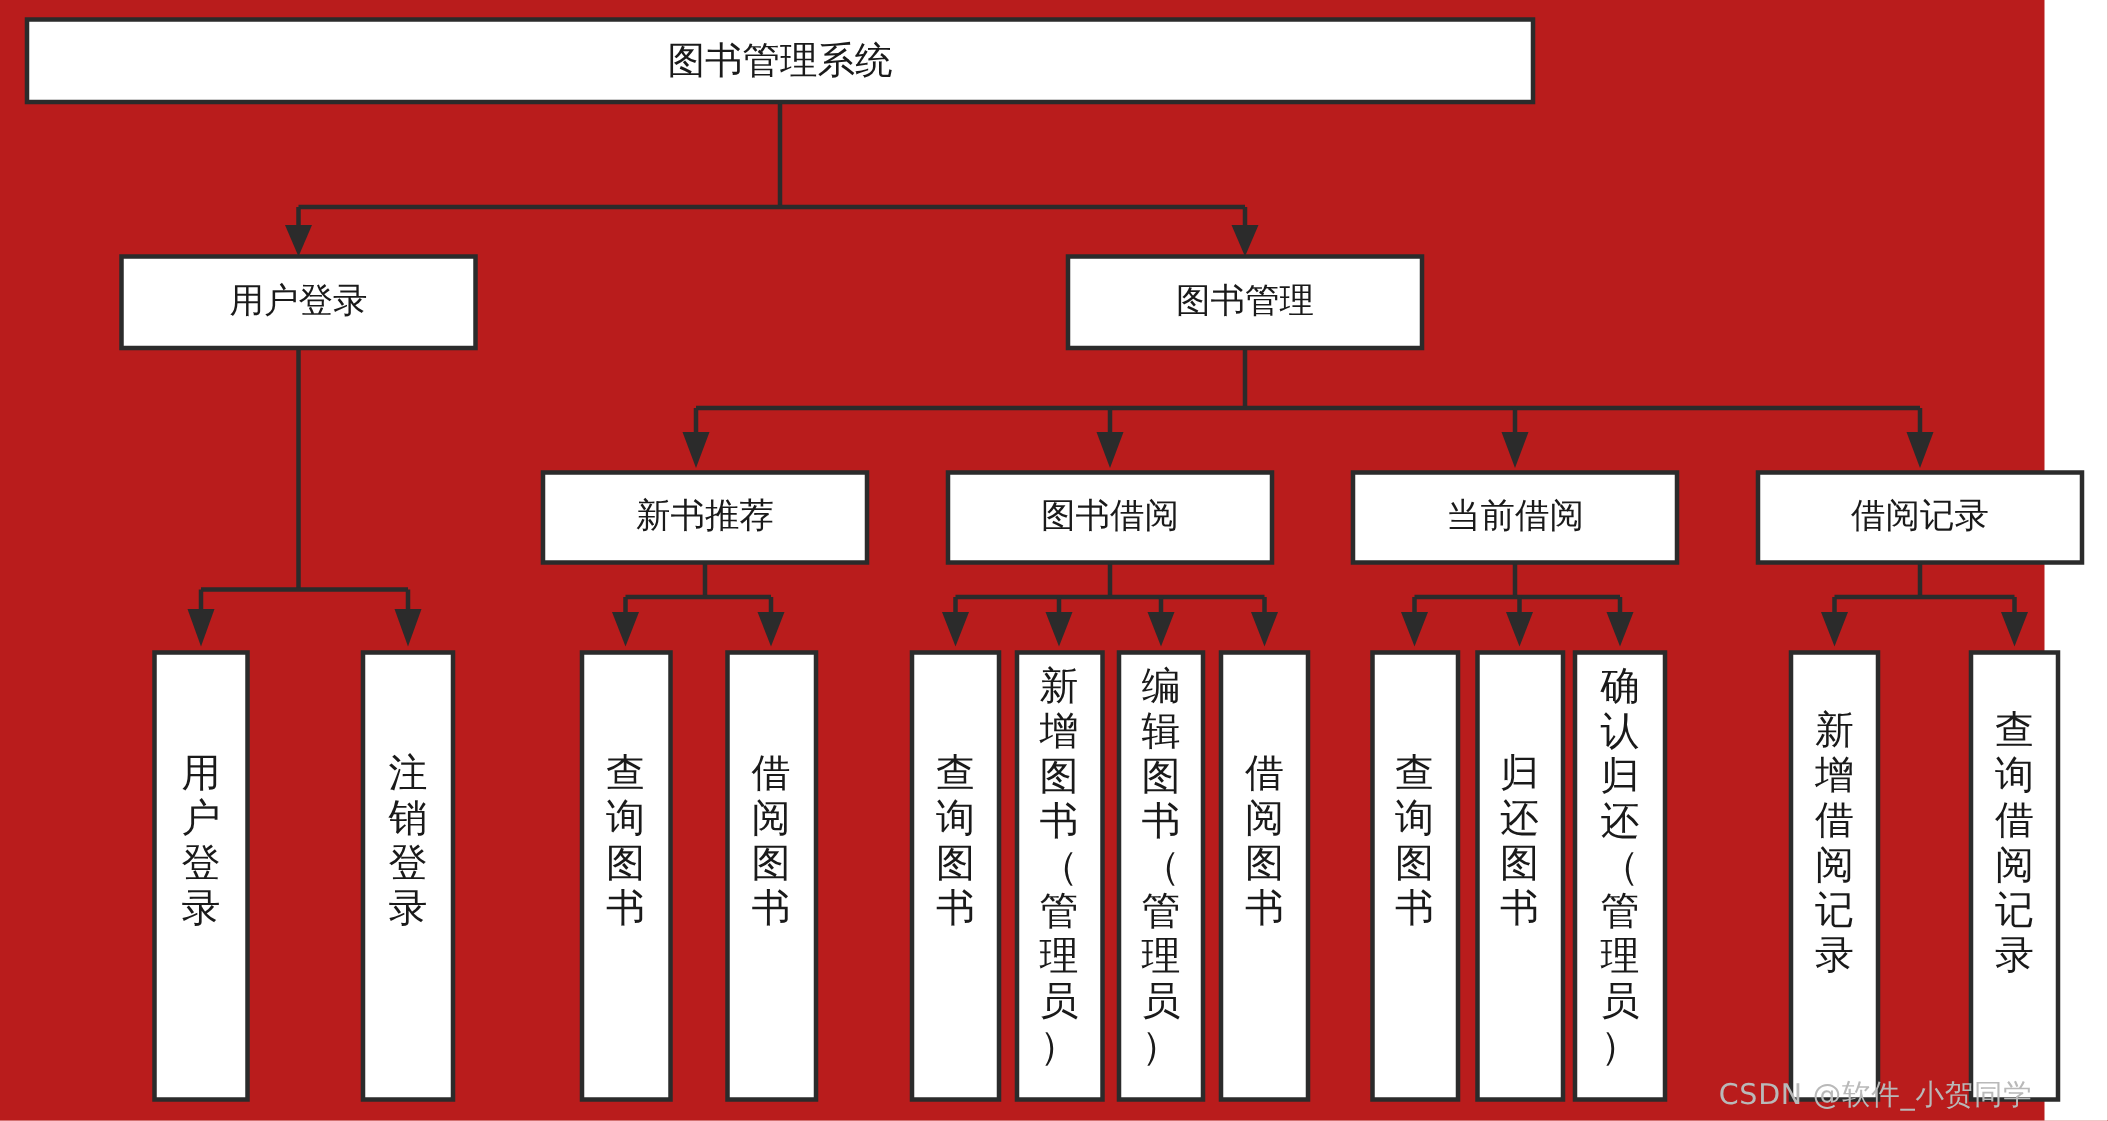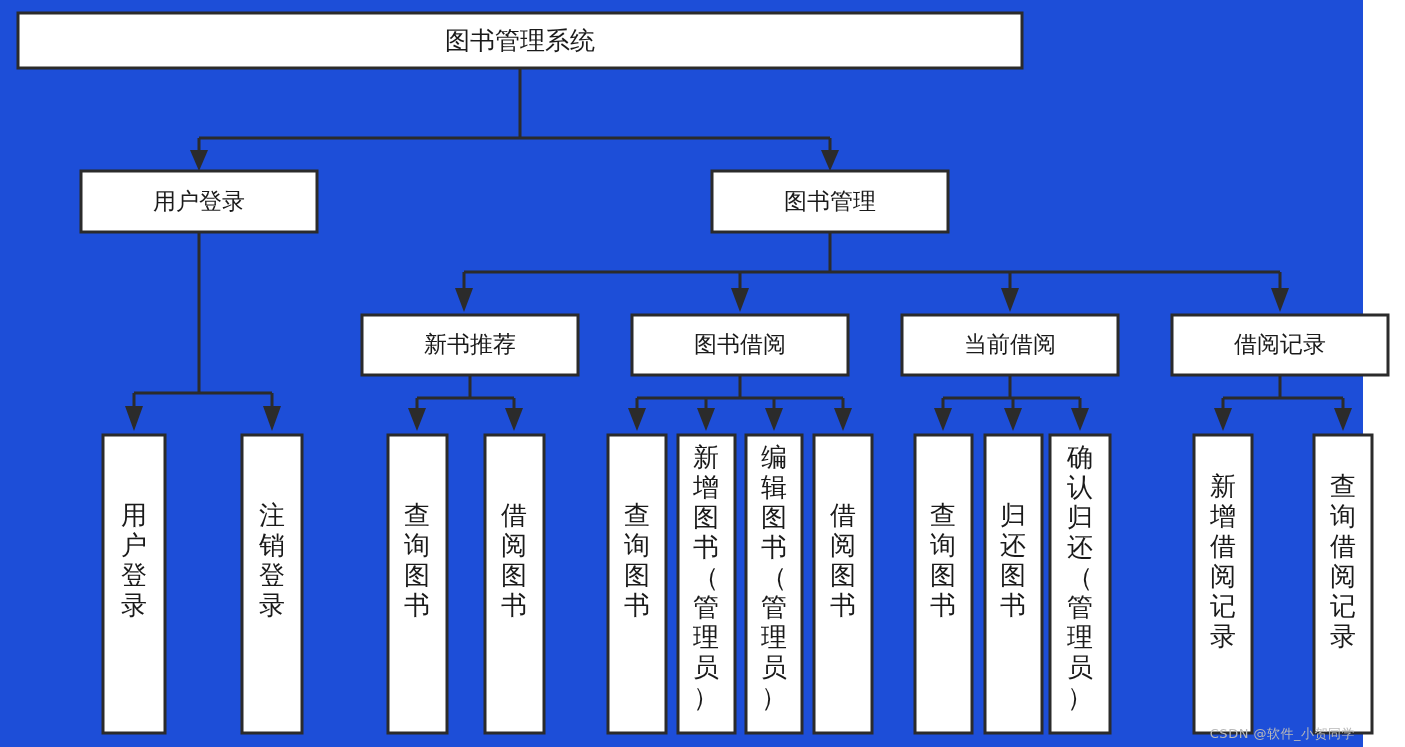--- a/index.html
+++ b/index.html
@@ -10,21 +10,21 @@
   body {
     width: 1405px;
     height: 747px;
     font-family: "DejaVu Sans", "Liberation Sans", sans-serif;
     overflow: hidden;
   }
   #diagram-root {
     position: relative;
     width: 1363px;
     height: 747px;
-    background: #1d4ed8;
+    background: #b91c1c;
   }
   svg#flow-svg {
     position: absolute;
     top: 0;
     left: 0;
     width: 1405px;
     height: 747px;
     display: block;
   }
   .node-box {
@@ -55,21 +55,21 @@
   }
   .arrow-head {
     fill: #2b2b2b;
     stroke: none;
   }
   .watermark {
     position: absolute;
     right: 8px;
     bottom: 4px;
     font-family: "DejaVu Sans", "Liberation Sans", sans-serif;
-    font-size: 13px;
+    font-size: 19px;
     color: #b9b9b9;
     white-space: nowrap;
     letter-spacing: 0.5px;
     pointer-events: none;
   }
 </style>
 </head>
 <body>
 
 <div id="diagram-root">

